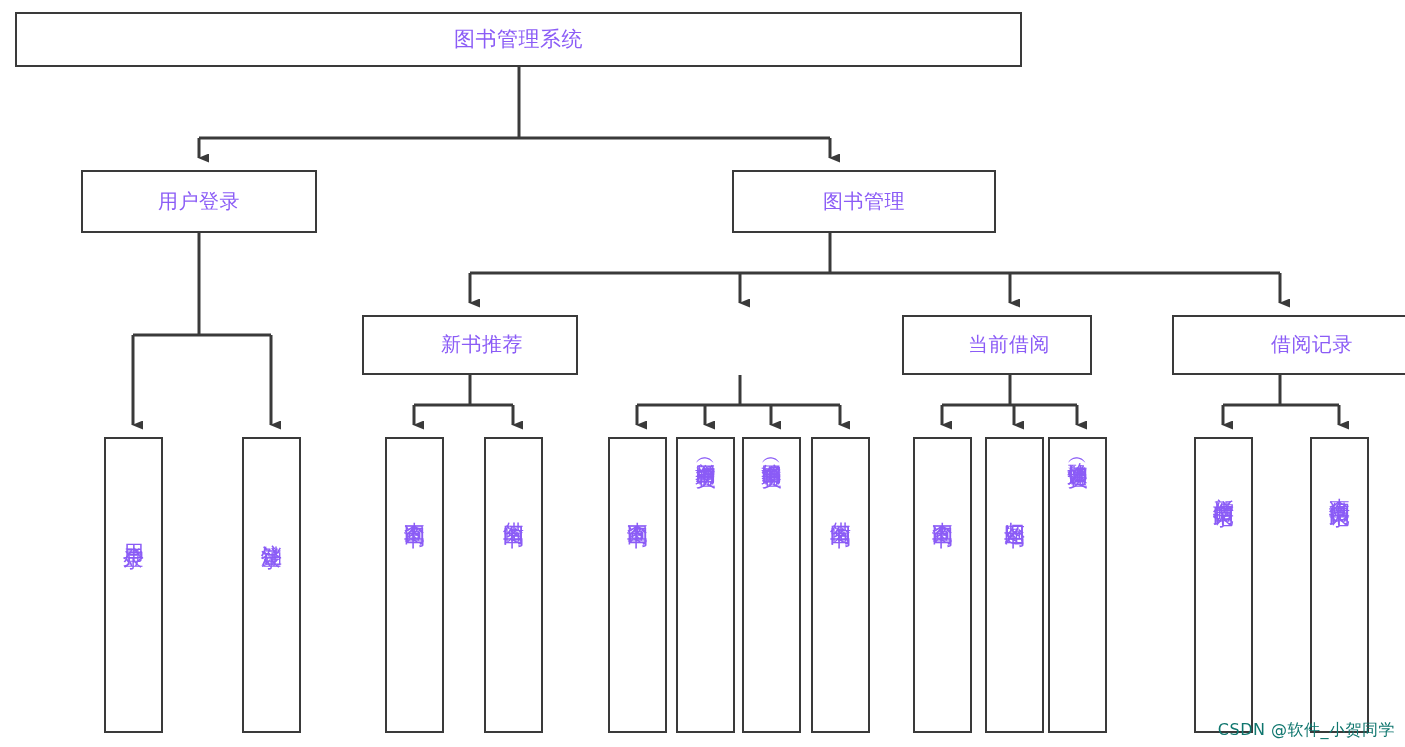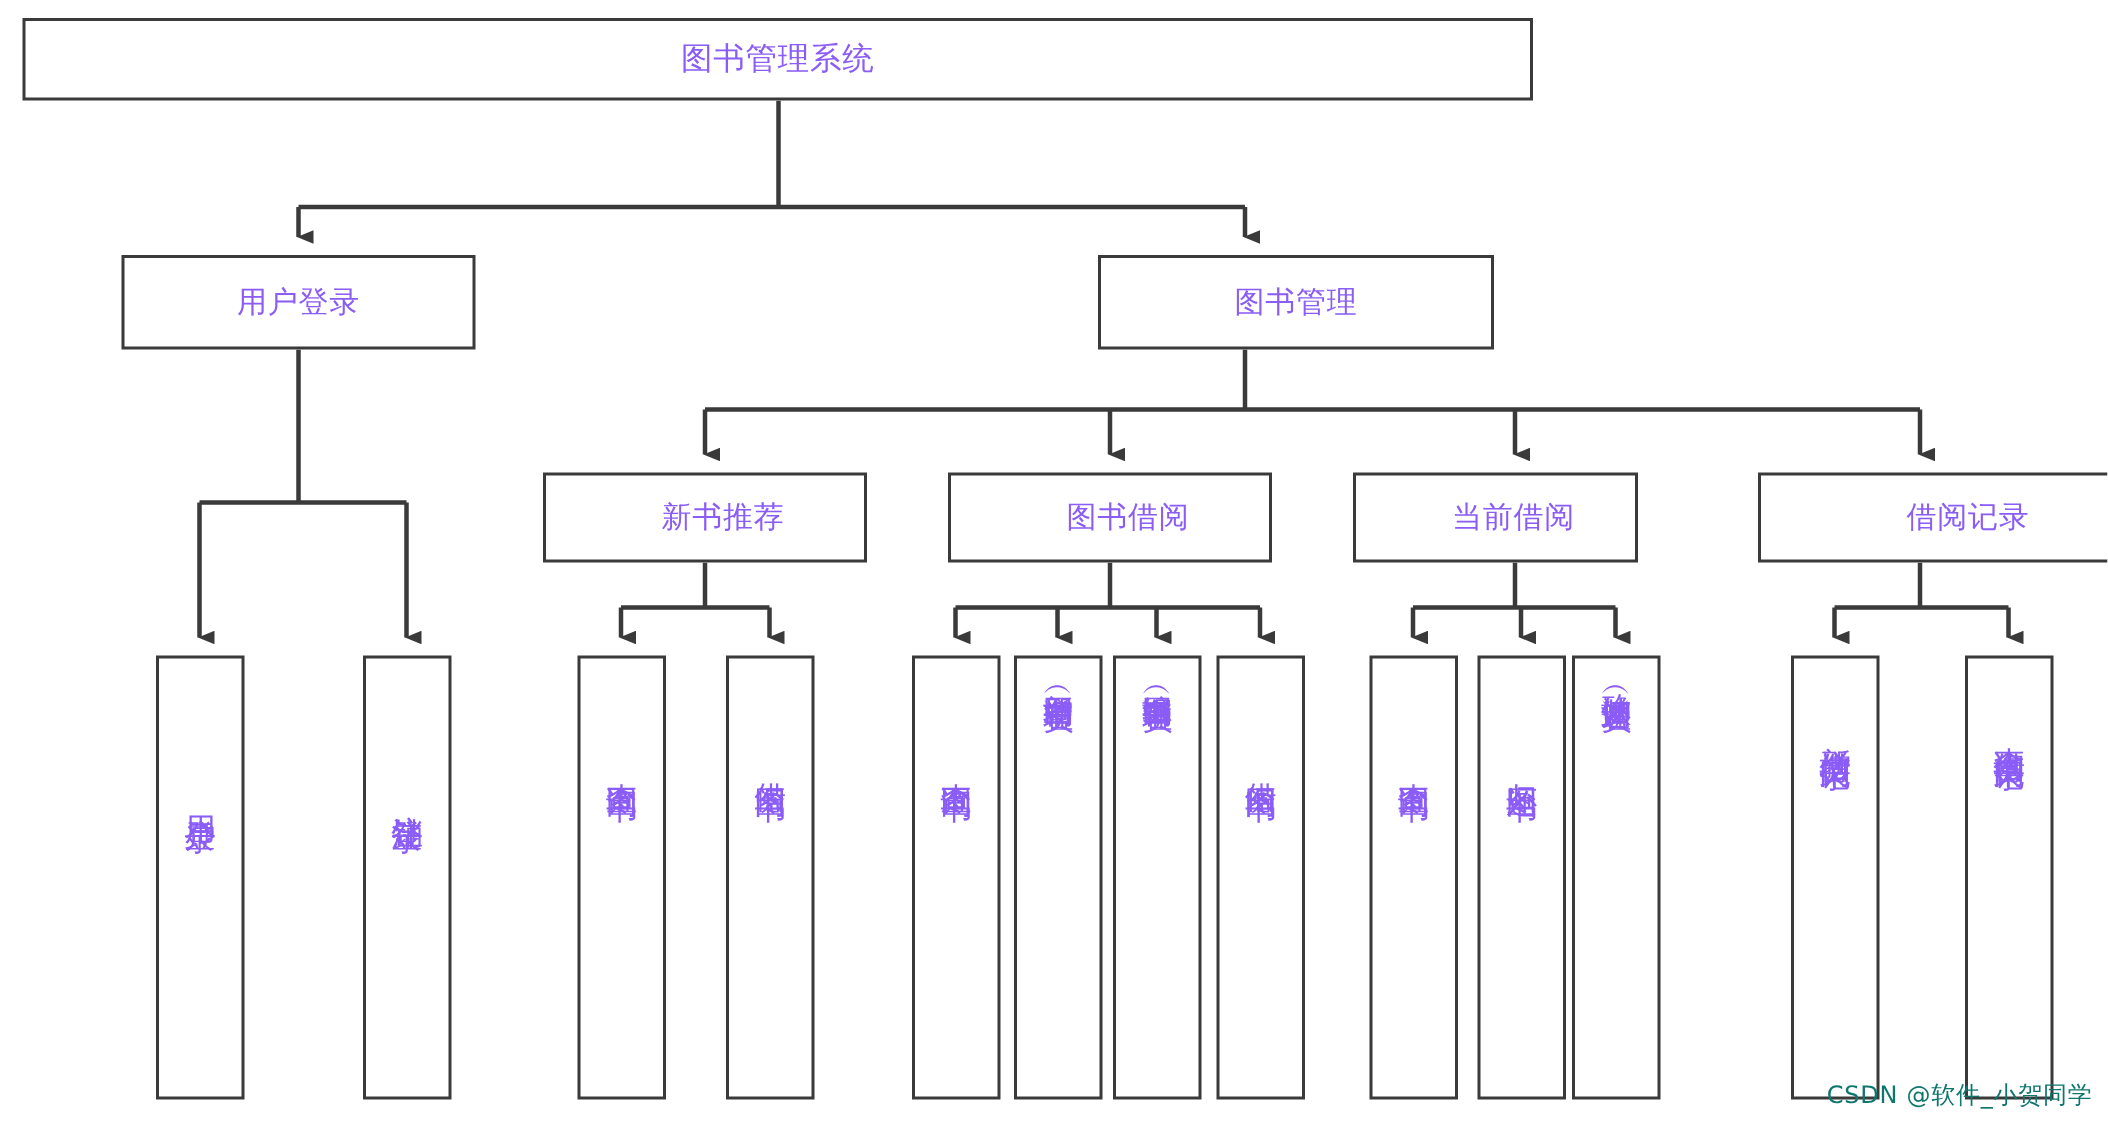--- a/index.html
+++ b/index.html
@@ -133,23 +133,20 @@
   <div class="node node-l2" style="left:81px;top:170px;width:236px;height:63px;">
     <span class="label">用户登录</span>
   </div>
   <div class="node node-l2" style="left:712px;top:170px;width:264px;height:63px;margin-left:20px;">
     <span class="label">图书管理</span>
   </div>
 
   <div class="node node-l3" style="left:362px;top:315px;width:216px;height:60px;">
     <span class="label">新书推荐</span>
   </div>
-  <div class="node node-l3" style="left:632px;top:315px;width:216px;height:60px;">
-    <span class="label">图书借阅</span>
-  </div>
   <div class="node node-l3" style="left:902px;top:315px;width:190px;height:60px;">
     <span class="label">当前借阅</span>
   </div>
   <div class="node node-l3" style="left:1172px;top:315px;width:256px;height:60px;">
     <span class="label">借阅记录</span>
   </div>
 
   <div class="node node-leaf mid-pad2" style="left:104px;top:437px;width:59px;height:296px;">
     <span class="label">用户登录</span>
   </div>

